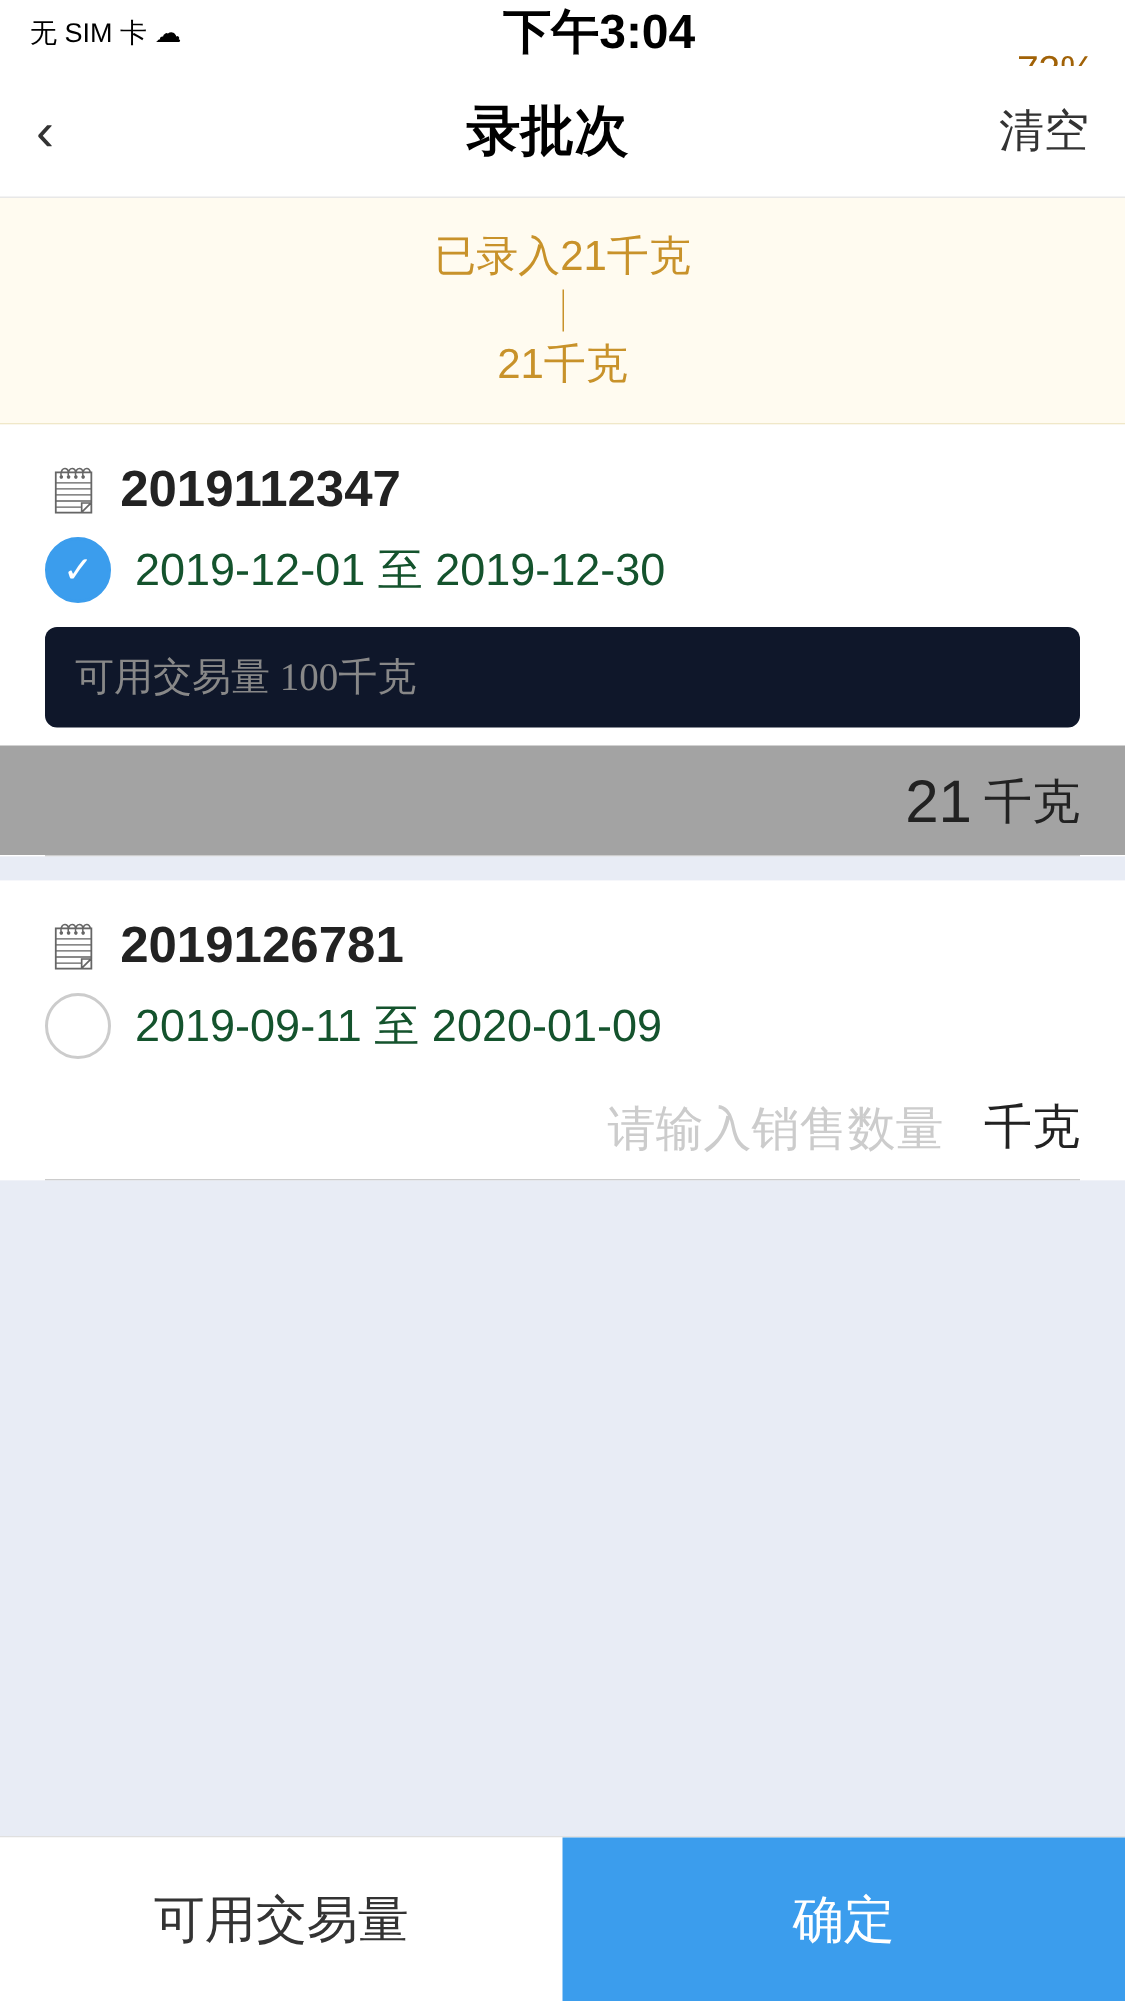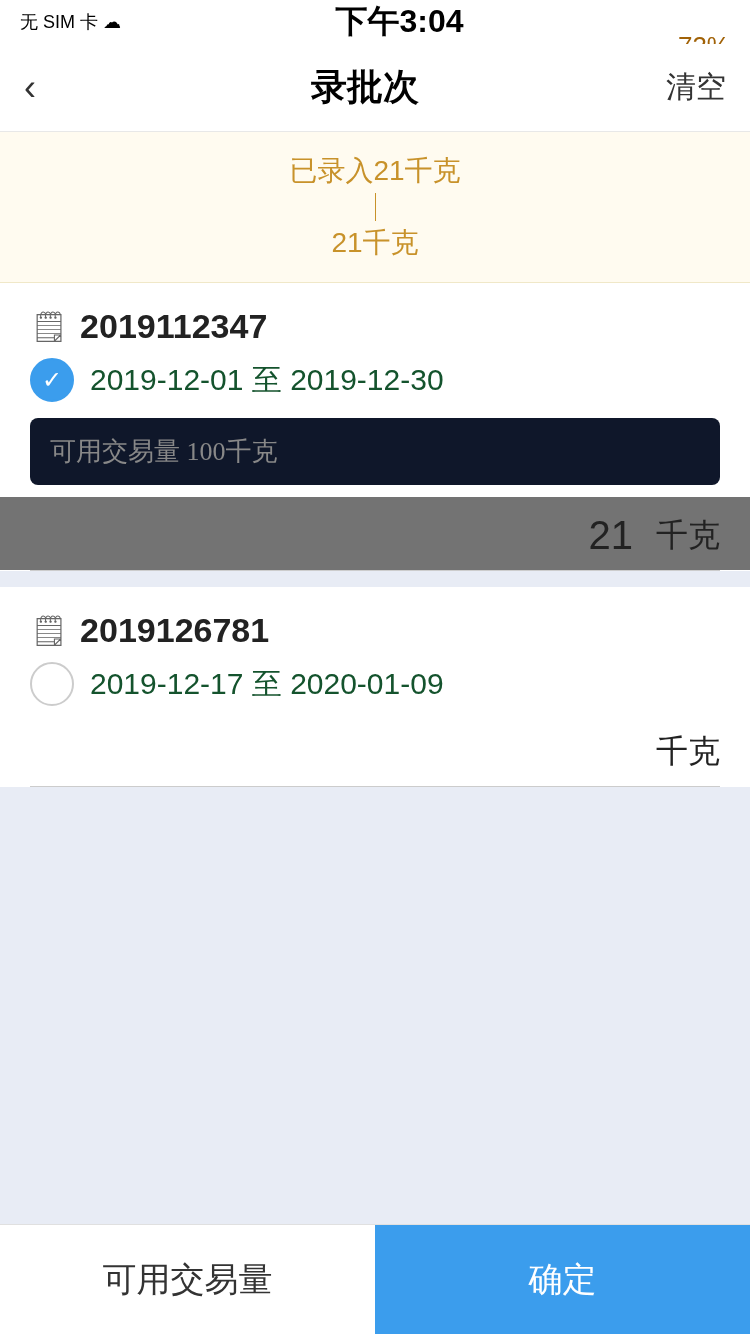--- a/index.html
+++ b/index.html
@@ -148,24 +148,24 @@
       padding: 16px 20px;
       font-size: 26px;
       color: #888;
       font-family: Liberation Serif, serif;
     }
 
     
     .amount-row {
       display: flex;
       justify-content: flex-end;
-      align-items: center;
+      align-items: flex-start;
       padding: 16px 30px 12px 30px;
-      background: #737373;
-      gap: 23px;
+      background: #a3a3a3;
+      gap: 8px;
     }
     .amount-value {
       font-size: 40px;
       color: #222;
       font-weight: 400;
     }
     .amount-unit {
       font-size: 32px;
       color: #222;
     }
@@ -299,23 +299,24 @@
 <div class="section-separator"></div>
 
 <div class="batch-card">
   <div class="batch-header">
     <span class="batch-icon">🗒</span>
     <span class="batch-number">2019126781</span>
   </div>
   <div class="batch-date-row">
     <div class="radio-circle">
     </div>
-    <span class="batch-date">2019-12-17 至 2020-01-09</span>
+    <span class="batch-date">2019-09-11 至 2020-01-09</span>
   </div>
   <div class="input-row">
+    <input class="qty-input" type="number" placeholder="请输入销售数量" style="">
     <span class="input-unit">千克</span>
   </div>
   <div class="input-underline"></div>
 </div>
 
 <div class="gray-area"></div>
 
 <div class="bottom-bar">
   <button class="btn-auto">可用交易量</button>
   <button class="btn-confirm">确定</button>

